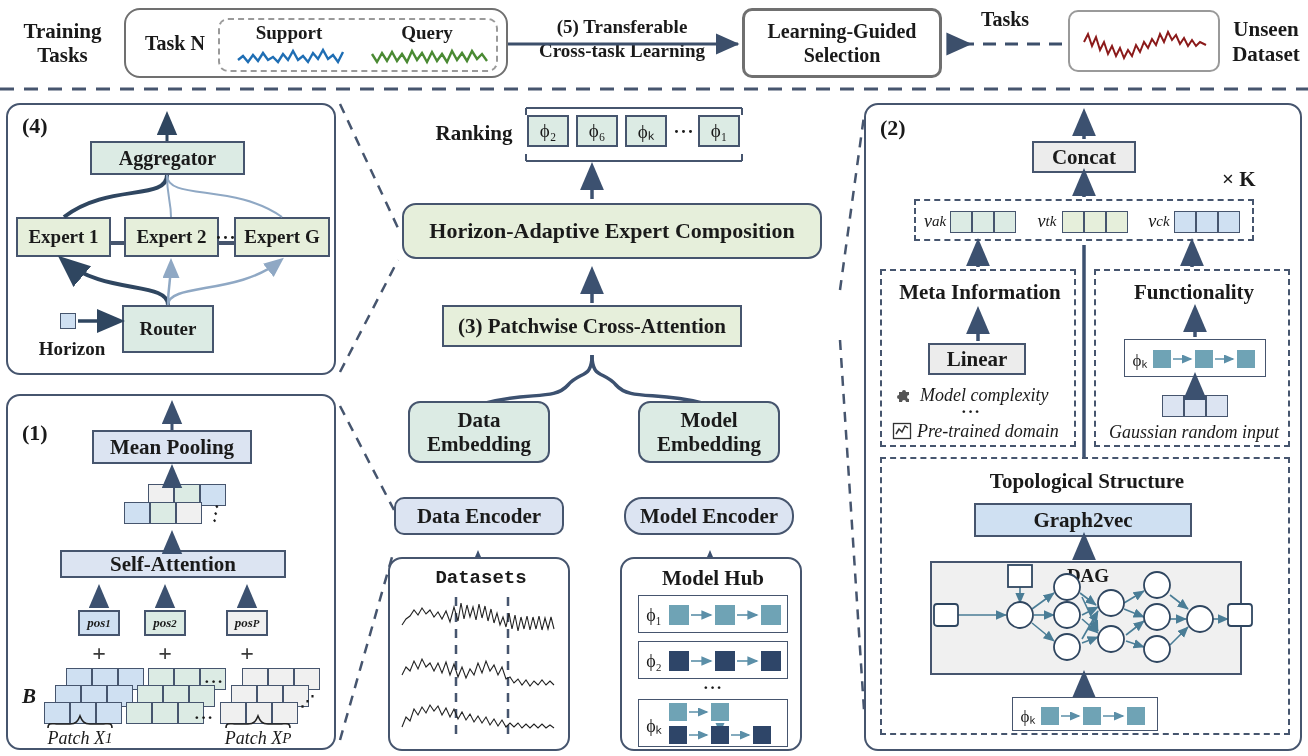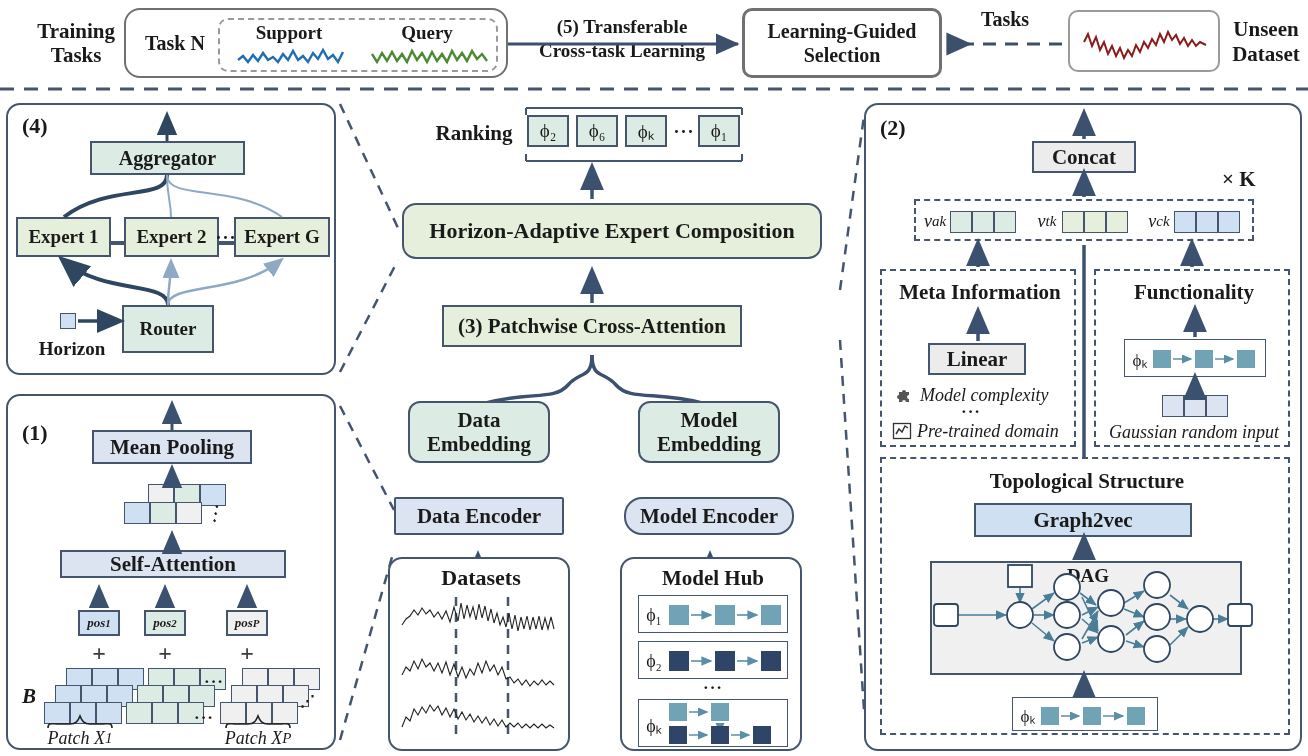--- a/index.html
+++ b/index.html
@@ -30,21 +30,21 @@
 
   
   .cell{width:26px;height:22px;border:1.5px solid #46556e;box-sizing:border-box;}
   .dots{letter-spacing:1px;font-weight:bold;}
 </style>
 </head>
 <body>
 
 <div class="abs" style="left:0;top:0;width:1308px;height:92px;">
 
-  <div class="abs ctr bold" style="left:10px;top:12px;width:105px;height:62px;font-size:21px;line-height:1.15;flex-direction:column;align-items:flex-end;">
+  <div class="abs ctr bold" style="left:10px;top:12px;width:105px;height:62px;font-size:21px;line-height:1.15;flex-direction:column;">
     <span style="white-space:pre-line;">Training
 Tasks</span>
   </div>
 
   <div class="abs panel" style="left:124px;top:8px;width:384px;height:70px;border-color:#707070;border-width:2.5px;border-radius:16px;">
     <div class="abs ctr bold" style="left:10px;top:18px;width:78px;height:30px;font-size:20px;">
       <span>Task N</span>
     </div>
     <div class="abs dashbox dashbox-r" style="left:92px;top:8px;width:280px;height:54px;border-color:#9a9a9a;border-width:2px;">
       <div class="abs ctr bold" style="left:4px;top:2px;width:130px;height:22px;font-size:19px;">
@@ -361,29 +361,29 @@
 
   <div class="abs panel ctr bold c-mint" style="left:28px;top:306px;width:142px;height:62px;border-radius:12px;font-size:21px;line-height:1.15;flex-direction:column;">
     <span>Data</span>
     <span>Embedding</span>
   </div>
   <div class="abs panel ctr bold c-mint" style="left:258px;top:306px;width:142px;height:62px;border-radius:12px;font-size:21px;line-height:1.15;flex-direction:column;">
     <span>Model</span>
     <span>Embedding</span>
   </div>
 
-  <div class="abs panel ctr bold c-blue" style="left:14px;top:402px;width:170px;height:38px;border-radius:2px;font-size:21px;">
+  <div class="abs panel ctr bold c-blue" style="left:14px;top:402px;width:170px;height:38px;border-radius:10px;font-size:21px;">
     <span>Data Encoder</span>
   </div>
   <div class="abs panel ctr bold c-blue" style="left:244px;top:402px;width:170px;height:38px;border-radius:18px;font-size:21px;">
     <span>Model Encoder</span>
   </div>
 
   <div class="abs panel" style="left:8px;top:462px;width:182px;height:194px;border-radius:14px;">
-    <div class="abs ctr bold" style="left:0;top:6px;width:182px;height:26px;font-size:22px;">
+    <div class="abs ctr bold" style="left:0;top:6px;width:182px;height:26px;font-size:19px;font-family:Liberation Mono, monospace;">
       <span>Datasets</span>
     </div>
     <svg width="182" height="194">
       <line x1="66" y1="38" x2="66" y2="182" stroke="#46556e" stroke-width="2.5" stroke-dasharray="9,7"></line>
       <line x1="118" y1="38" x2="118" y2="182" stroke="#46556e" stroke-width="2.5" stroke-dasharray="9,7"></line>
       <polyline fill="none" stroke="#222" stroke-width="1.1" points="12,66 16,60 20,57 24,51 28,56 32,49 36,55 40,51 44,58 48,53 52,60 56,52 60,63 64,48 68,62 71,44 74,60 77,46 80,58 83,48 86,61 89,45 92,59 95,47 98,62 101,50 104,64 107,54 110,66 113,58 116,68 119,54 122,70 125,56 128,72 131,58 134,70 137,57 140,71 143,58 146,70 149,57 152,71 155,59 158,70 161,58 164,70"></polyline>
       <polyline fill="none" stroke="#222" stroke-width="1.1" points="12,116 16,108 20,112 24,102 28,110 32,100 36,108 40,104 44,112 48,104 52,114 56,103 60,116 64,105 68,118 72,108 76,119 80,110 84,116 88,104 92,114 96,102 100,112 104,106 108,116 112,108 116,120 120,118 124,124 128,120 132,126 136,121 140,127 144,122 148,126 152,121 156,126 160,122 164,126"></polyline>
       <polyline fill="none" stroke="#222" stroke-width="1.1" points="12,168 16,158 20,162 24,150 28,156 32,148 36,154 40,146 44,152 48,147 52,156 56,149 60,158 64,150 68,160 72,153 76,161 80,155 84,163 88,157 92,164 96,158 100,166 104,160 108,167 112,161 116,168 120,164 124,168 128,164 132,169 136,165 140,169 144,165 148,169 152,165 156,169 160,166 164,169"></polyline>
     </svg>
   </div>

